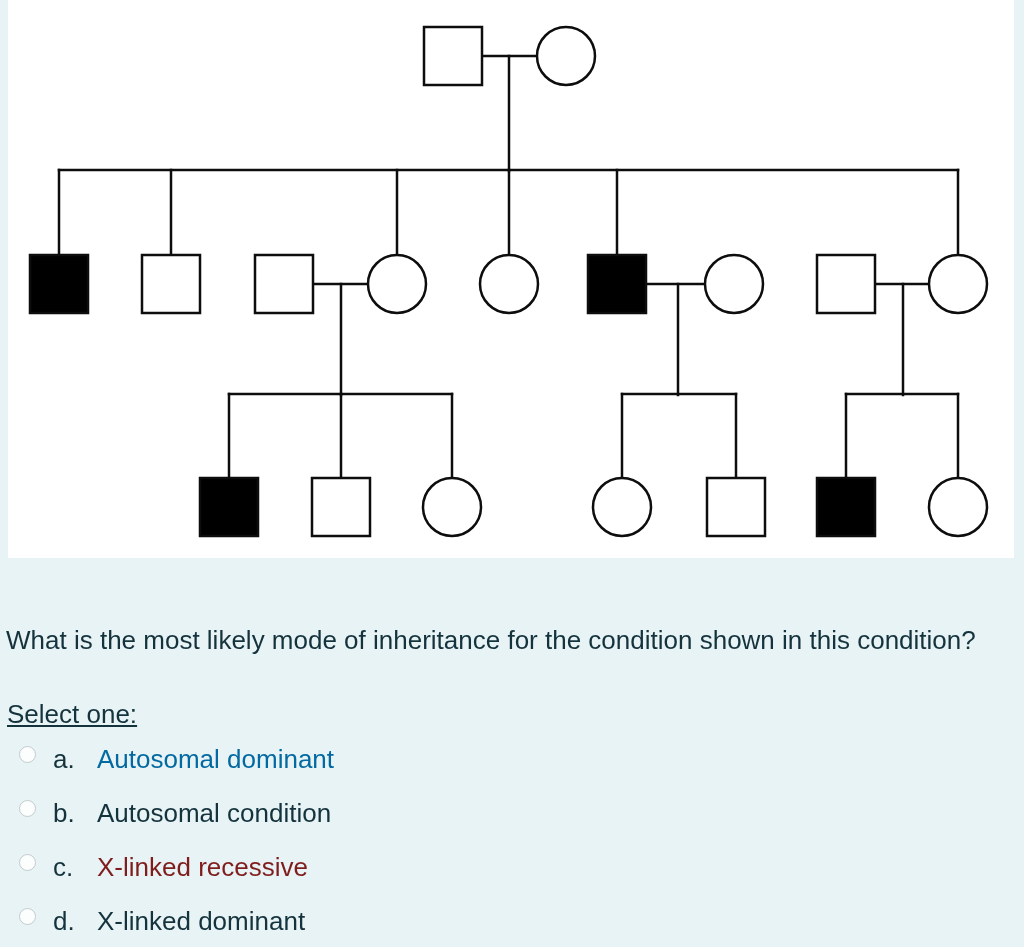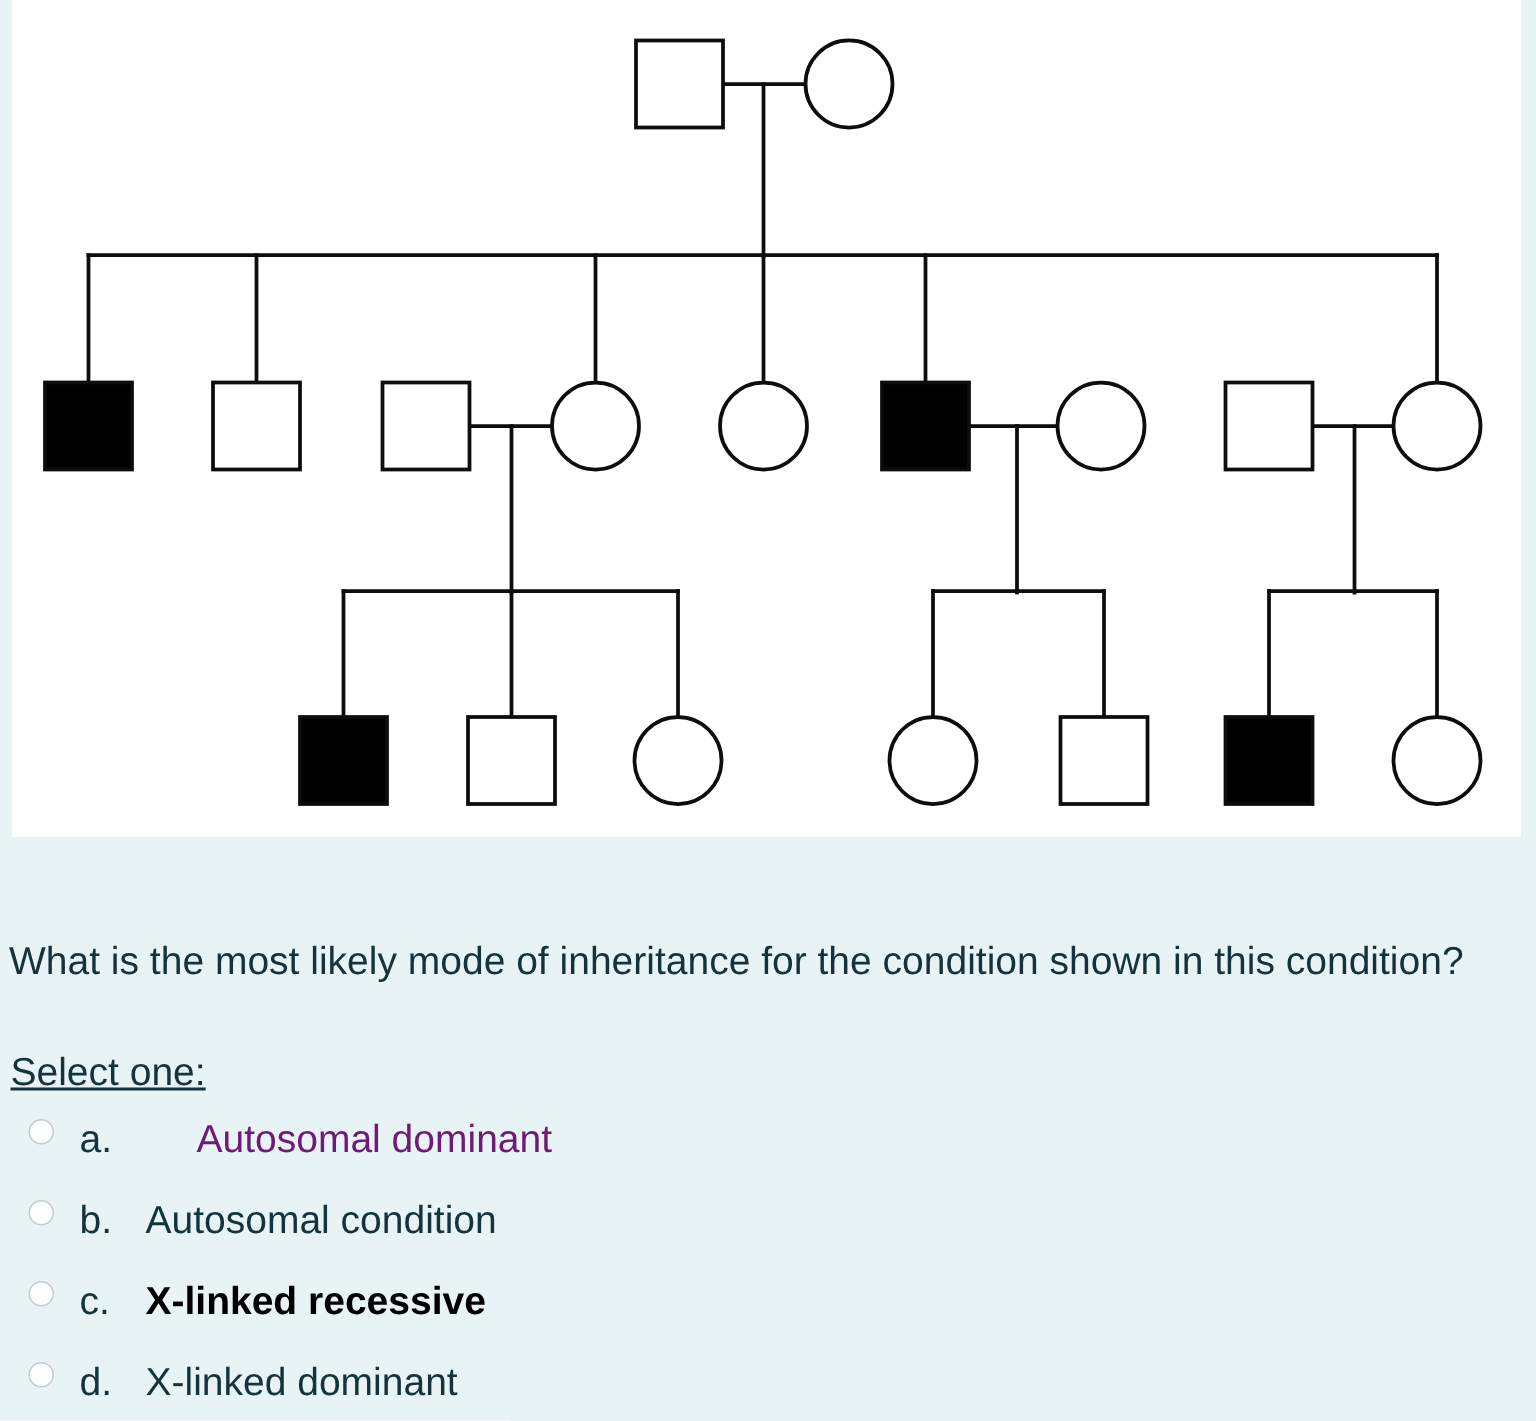--- a/index.html
+++ b/index.html
@@ -95,33 +95,33 @@
 
   <div class="question-text" style="color: rgb(20, 51, 61);">What is the most likely mode of inheritance for the condition shown in this condition?</div>
 
   <div class="select-label" style="color: rgb(20, 51, 61);">Select one:</div>
 
   <div class="options">
 
     <div class="option-row">
       <span class="radio"></span>
       <span class="opt-letter" style="color: rgb(20, 51, 61);">a.</span>
-      <span class="opt-label" style="color: #701a75; margin-left: 34px;">Autosomal dominant</span>
+      <span class="opt-label" style="color: #0369a1;">Autosomal dominant</span>
     </div>
 
     <div class="option-row">
       <span class="radio"></span>
       <span class="opt-letter" style="color: rgb(20, 51, 61);">b.</span>
       <span class="opt-label" style="color: rgb(20, 51, 61);">Autosomal condition</span>
     </div>
 
     <div class="option-row">
       <span class="radio"></span>
       <span class="opt-letter" style="color: rgb(20, 51, 61);">c.</span>
-      <span class="opt-label" style="color: #000000; font-weight: bold;">X-linked recessive</span>
+      <span class="opt-label" style="color: #7f1d1d;">X-linked recessive</span>
     </div>
 
     <div class="option-row">
       <span class="radio"></span>
       <span class="opt-letter" style="color: rgb(20, 51, 61);">d.</span>
       <span class="opt-label" style="color: rgb(20, 51, 61);">X-linked dominant</span>
     </div>
 
   </div>
 </div>

